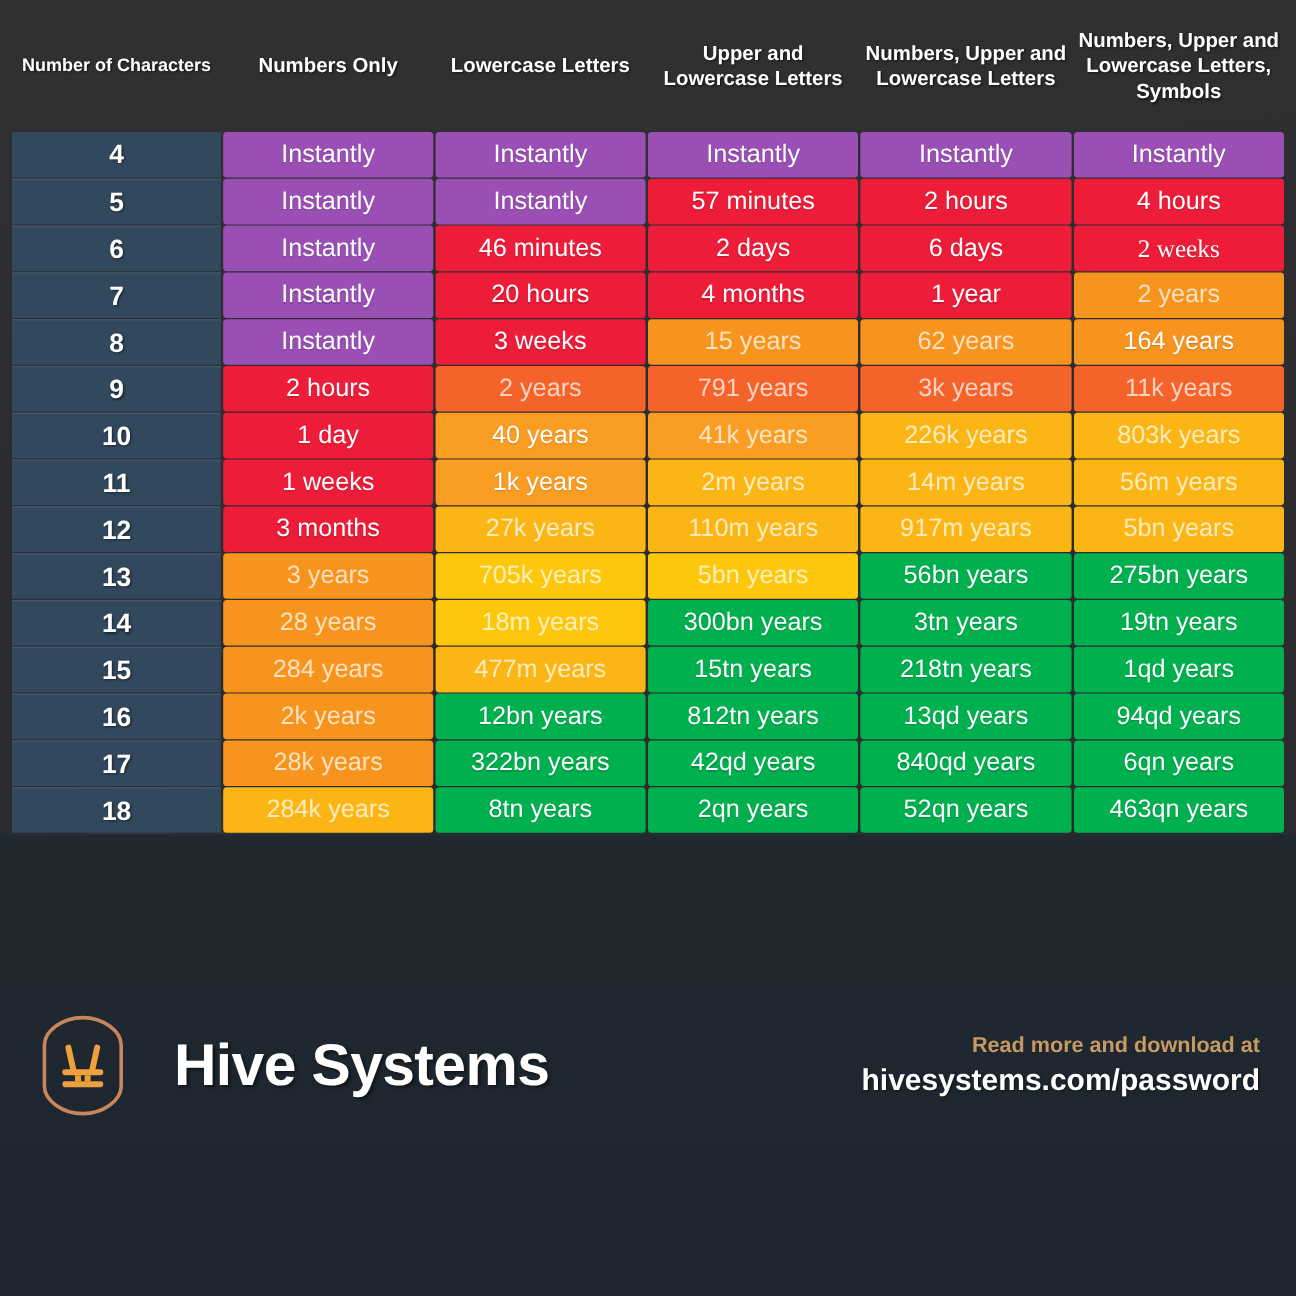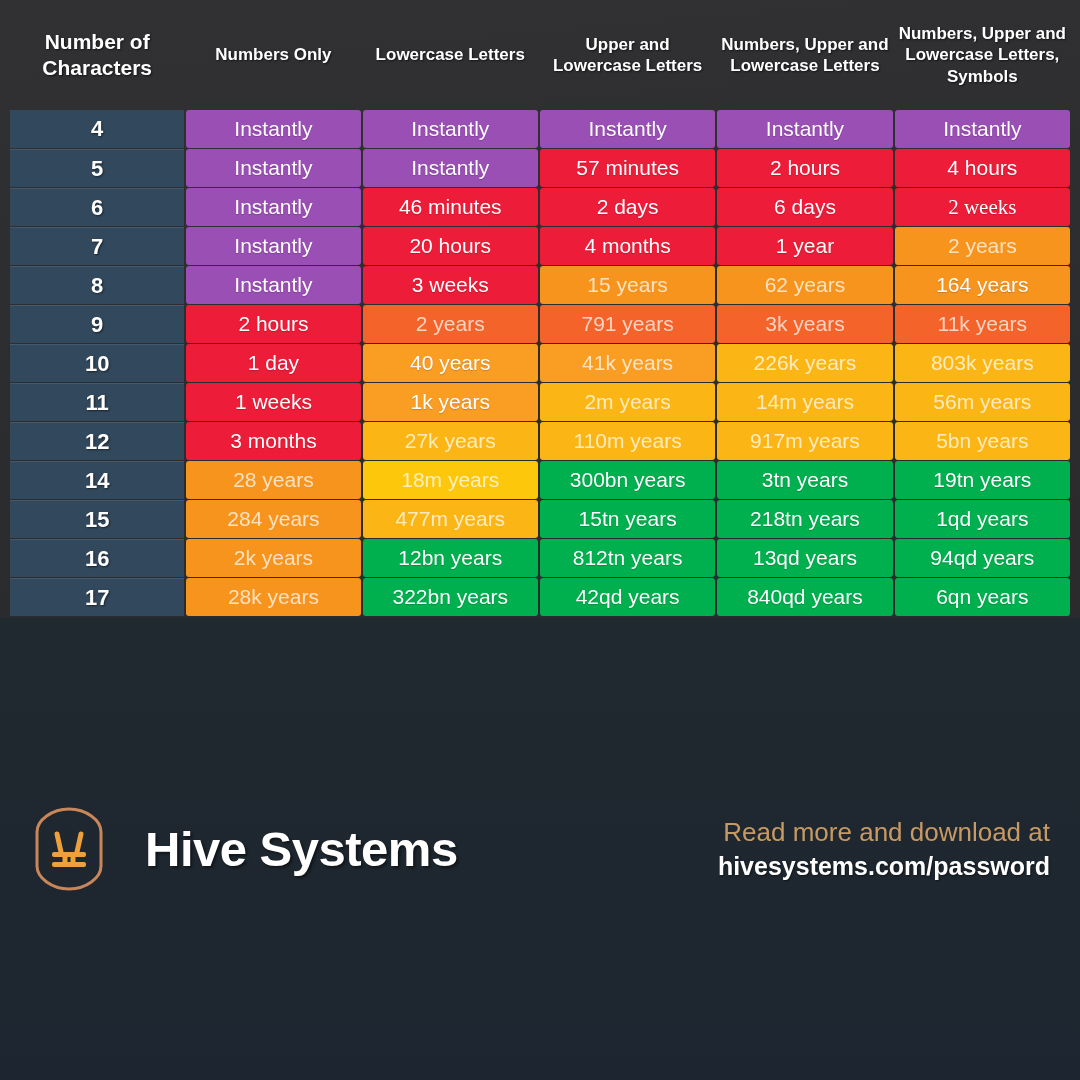--- a/index.html
+++ b/index.html
@@ -101,21 +101,21 @@
     color: #ffffff;
     font-size: 17px;
     font-weight: 700;
     line-height: 1.25;
     padding: 16px 4px 16px 4px;
     vertical-align: middle;
     text-shadow: 1px 1px 2px rgba(0,0,0,0.6);
     background: transparent;
     height: 108px;
   }
-  thead th.hcol0 { font-size: 21px; }
+  thead th.hcol0 { font-size: 15px; }
 
   tbody td {
     height: 38px;
     font-size: 21px;
     font-weight: 500;
     text-align: center;
     color: #ffffff;
     vertical-align: middle;
     border-radius: 3px;
     text-shadow: 0 1px 1px rgba(0,0,0,0.18);
@@ -174,22 +174,22 @@
     letter-spacing: -0.5px;
     text-shadow: 2px 2px 3px rgba(0,0,0,0.5);
     margin-left: 15px;
   }
   .cta {
     margin-left: auto;
     text-align: right;
     line-height: 1.28;
   }
   .cta-top {
-    font-size: 26px;
-    font-weight: 400;
+    font-size: 18px;
+    font-weight: 700;
     color: #c89a63;
   }
   .cta-url {
     font-size: 25px;
     font-weight: 700;
     color: #ffffff;
     text-shadow: 1px 1px 2px rgba(0,0,0,0.5);
   }
 </style>
 </head>
@@ -287,20 +287,28 @@
           </tr>
           <tr>
             <td class="rowhead">12</td>
             <td class="c-red" style="background: rgb(237, 28, 56);">3 months</td>
             <td class="c-amber dim" style="background: rgb(251, 182, 21);">27k years</td>
             <td class="c-amber dim" style="background: rgb(251, 182, 21);">110m years</td>
             <td class="c-amber dim" style="background: rgb(251, 182, 21);">917m years</td>
             <td class="c-amber dim" style="background: rgb(251, 182, 21);">5bn years</td>
           </tr>
           <tr>
+            <td class="rowhead">13</td>
+            <td class="c-orange dim" style="background: rgb(247, 148, 30);">3 years</td>
+            <td class="c-yellow dim" style="background: rgb(253, 199, 12);">705k years</td>
+            <td class="c-yellow dim" style="background: rgb(253, 199, 12);">5bn years</td>
+            <td class="c-green" style="background: rgb(0, 176, 79);">56bn years</td>
+            <td class="c-green" style="background: rgb(0, 176, 79);">275bn years</td>
+          </tr>
+          <tr>
             <td class="rowhead">14</td>
             <td class="c-orange dim" style="background: rgb(247, 148, 30);">28 years</td>
             <td class="c-yellow dim" style="background: rgb(253, 199, 12);">18m years</td>
             <td class="c-green" style="background: rgb(0, 176, 79);">300bn years</td>
             <td class="c-green" style="background: rgb(0, 176, 79);">3tn years</td>
             <td class="c-green" style="background: rgb(0, 176, 79);">19tn years</td>
           </tr>
           <tr>
             <td class="rowhead">15</td>
             <td class="c-orange dim" style="background: rgb(247, 148, 30);">284 years</td>
@@ -317,20 +325,28 @@
             <td class="c-green" style="background: rgb(0, 176, 79);">13qd years</td>
             <td class="c-green" style="background: rgb(0, 176, 79);">94qd years</td>
           </tr>
           <tr>
             <td class="rowhead">17</td>
             <td class="c-orange dim" style="background: rgb(247, 148, 30);">28k years</td>
             <td class="c-green" style="background: rgb(0, 176, 79);">322bn years</td>
             <td class="c-green" style="background: rgb(0, 176, 79);">42qd years</td>
             <td class="c-green" style="background: rgb(0, 176, 79);">840qd years</td>
             <td class="c-green" style="background: rgb(0, 176, 79);">6qn years</td>
+          </tr>
+          <tr>
+            <td class="rowhead">18</td>
+            <td class="c-amber dim" style="background: rgb(251, 182, 21);">284k years</td>
+            <td class="c-green" style="background: rgb(0, 176, 79);">8tn years</td>
+            <td class="c-green" style="background: rgb(0, 176, 79);">2qn years</td>
+            <td class="c-green" style="background: rgb(0, 176, 79);">52qn years</td>
+            <td class="c-green" style="background: rgb(0, 176, 79);">463qn years</td>
           </tr>
         </tbody>
     </table>
   </div>
 
   <div class="footer">
     <div class="brand">
       <svg class="hex" viewBox="0 0 78 86">
         <path d="M39 3 C56 3 71 14 71 26 L71 60 C71 72 56 83 39 83 C22 83 7 72 7 60 L7 26 C7 14 22 3 39 3 Z" fill="none" stroke="#c9865a" stroke-width="3"></path>
         <path d="M27 28 L31 46 M51 28 L47 46" stroke="#eda13c" stroke-width="5" stroke-linecap="round"></path>

